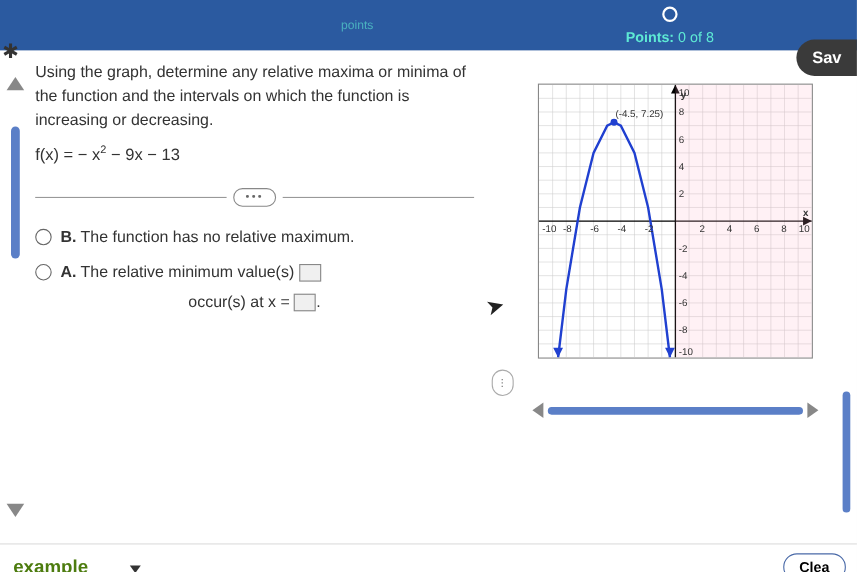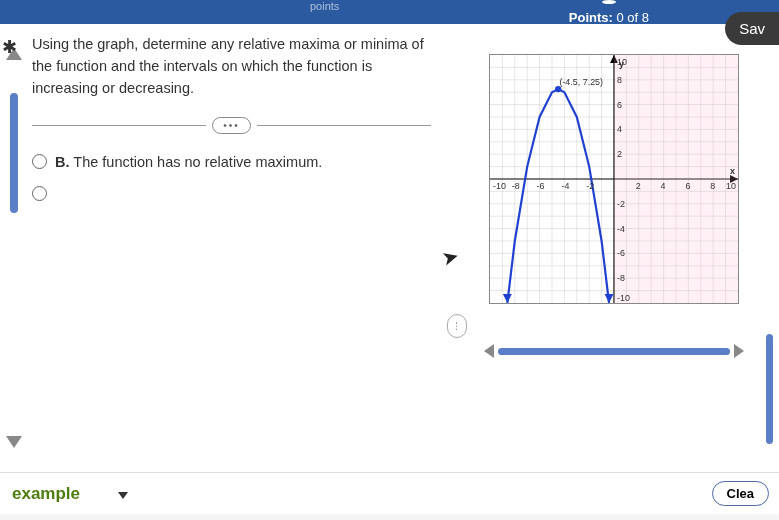--- a/index.html
+++ b/index.html
@@ -7,42 +7,43 @@
       font-family: Arial, Helvetica, sans-serif;
       width: 779px;
       height: 520px;
       background: #f5f5f5;
       position: relative;
       overflow: hidden;
       color: #333;
     }
     .header {
       background: #2b5aa0;
-      color: #ffffff;
-      height: 24px;
-      display: flex;
+      color: #5eead4;
+      height: 46px;
+      display: flex;
+      align-items: center;
       justify-content: flex-end;
       padding: 0 10px;
       gap: 20px;
       font-size: 13px;
     }
     .header-points { display: flex; align-items: center; gap: 6px; margin-right: 120px; flex-direction: column;}
     .points-radio {
       width: 14px; height: 14px; border: 2px solid white; border-radius: 50%; display: inline-block;
     }
     .save-btn {
       background: #3a3a3a;
       color: white;
       border-radius: 18px 0 0 18px;
       padding: 8px 14px;
       position: absolute;
       right: 0;
-      top: 12px;
+      top: 36px;
       font-size: 15px;
-      font-weight: normal;
+      font-weight: bold;
     }
     .main {
       display: flex;
       height: calc(100% - 72px);
       background: white;
     }
     .left-rail {
       width: 28px;
       display: flex;
       flex-direction: column;
@@ -189,38 +190,52 @@
 <div class="main">
 
   <div class="left-rail">
     <div class="tri tri-up"></div>
     <div class="scroll-pill" style="margin-top:-190px;"></div>
     <div class="tri tri-down"></div>
   </div>
 
   <div class="content-left">
     <div class="q-intro">Using the graph, determine any relative maxima or minima of the function and the intervals on which the function is increasing or decreasing.</div>
+    <div class="formula">
+      <span>f(x) = </span><span>− x</span><sup>2</sup><span> − 9x − 13</span>
+    </div>
 
     <div class="divider">
       <div class="divider-line"></div>
       <div class="divider-dots">•••</div>
       <div class="divider-line"></div>
     </div>
 
     <div class="option">
       <span class="radio"></span>
       <div>
         <span class="opt-letter">B.</span>
         <span>The function has no relative maximum.</span>
       </div>
     </div>
 
 
     <div class="option">
       <span class="radio"></span>
+      <div>
+        <div>
+          <span class="opt-letter">A.</span>
+          <span>The relative minimum value(s) </span>
+          <span class="blank"></span>
+        </div>
+        <div style="margin-top:6px;margin-left:18px;">
+          <span>occur(s) at x = </span>
+          <span class="blank"></span>.
+        </div>
+      </div>
     </div>
 
     <span class="cursor-arrow">➤</span>
   </div>
 
   <div class="center-col">
     <div class="center-ellipsis">⋮</div>
   </div>
 
   <div class="content-right">

